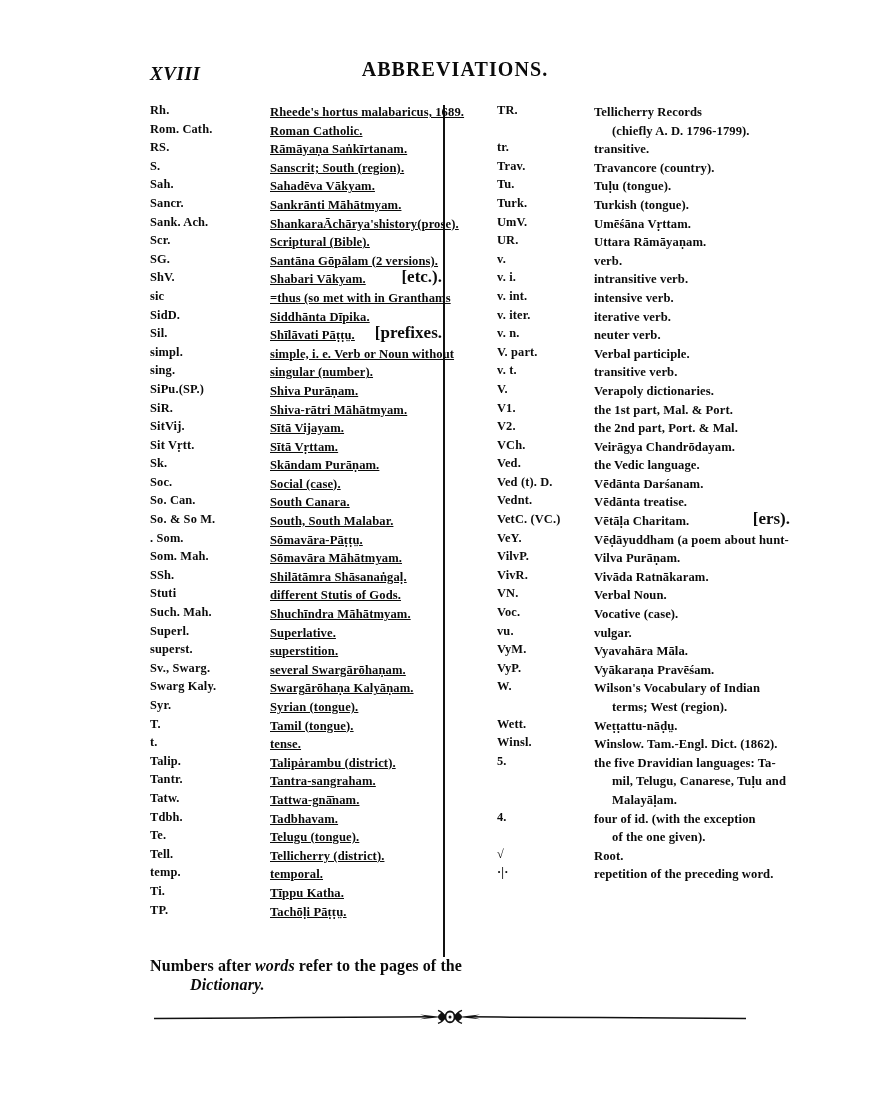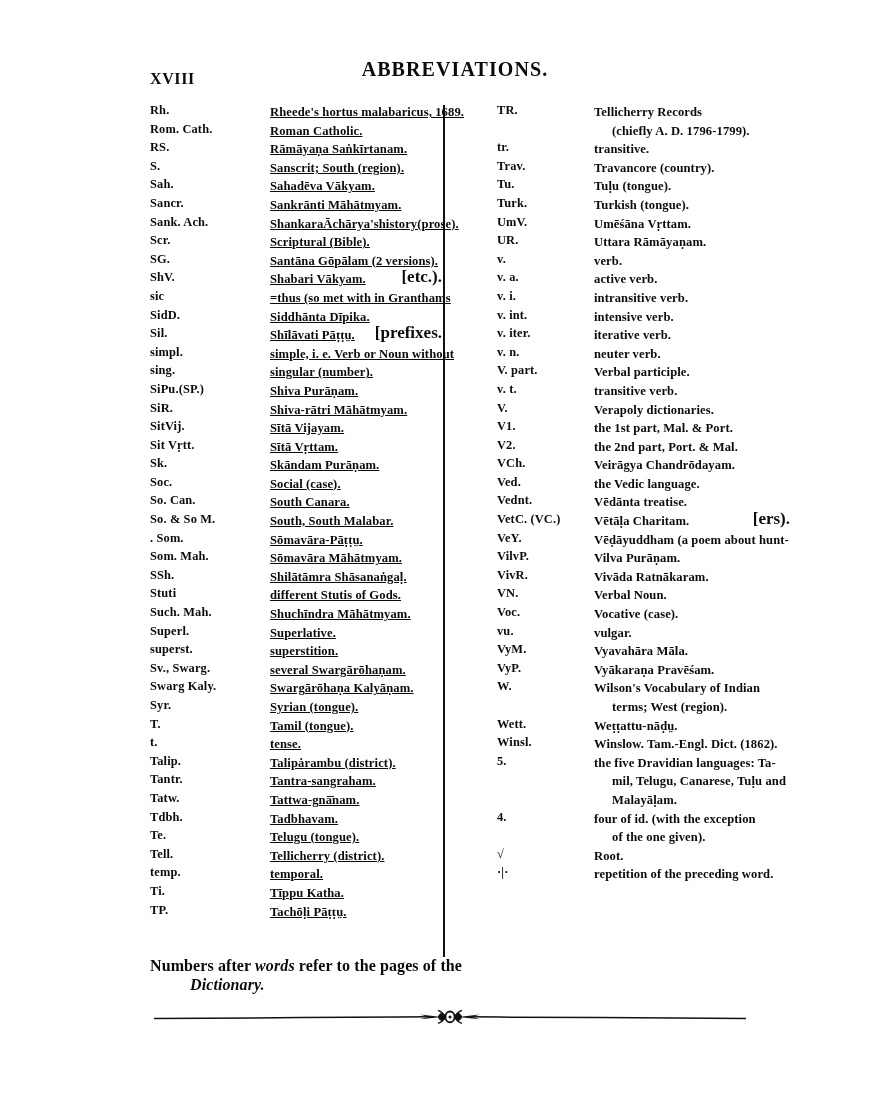--- a/index.html
+++ b/index.html
@@ -27,24 +27,25 @@
   .running-head {
     position: absolute;
     left: 150px;
     top: 58px;
     width: 600px;
     height: 26px;
   }
   .folio {
     position: absolute;
     left: 0;
-    top: 12px;
-    font-size: 16px;
+    top: 5px;
+    font-size: 19px;
     font-weight: bold;
     letter-spacing: 0.6px;
+    font-style: italic;
   }
   .head-title {
     position: absolute;
     left: 0;
     top: 0;
     width: 600px;
     text-align: center;
     font-size: 20px;
     font-weight: bold;
     letter-spacing: 1.1px;
@@ -380,24 +381,20 @@
         </div>
         <div class="entry">
           <span class="abbr">UR.</span>
           <span class="gloss">Uttara Rāmāyaṇam.</span>
         </div>
         <div class="entry">
           <span class="abbr">v.</span>
           <span class="gloss">verb.</span>
         </div>
         <div class="entry">
-          <span class="abbr">v. a.</span>
-          <span class="gloss">active verb.</span>
-        </div>
-        <div class="entry">
           <span class="abbr">v. i.</span>
           <span class="gloss">intransitive verb.</span>
         </div>
         <div class="entry">
           <span class="abbr">v. int.</span>
           <span class="gloss">intensive verb.</span>
         </div>
         <div class="entry">
           <span class="abbr">v. iter.</span>
           <span class="gloss">iterative verb.</span>
@@ -426,20 +423,24 @@
           <span class="abbr">V2.</span>
           <span class="gloss">the 2nd part, Port. &amp; Mal.</span>
         </div>
         <div class="entry">
           <span class="abbr">VCh.</span>
           <span class="gloss">Veirāgya Chandrōdayam.</span>
         </div>
         <div class="entry">
           <span class="abbr">Ved.</span>
           <span class="gloss">the Vedic language.</span>
+        </div>
+        <div class="entry">
+          <span class="abbr">Ved (t). D.</span>
+          <span class="gloss">Vēdānta Darśanam.</span>
         </div>
         <div class="entry">
           <span class="abbr">Vednt.</span>
           <span class="gloss">Vēdānta treatise.</span>
         </div>
         <div class="entry has-note">
           <span class="abbr">VetC. (VC.)</span>
           <span class="gloss">Vētāḷa Charitam.</span>
           <span class="bracket-note">[ers).</span>
         </div>

